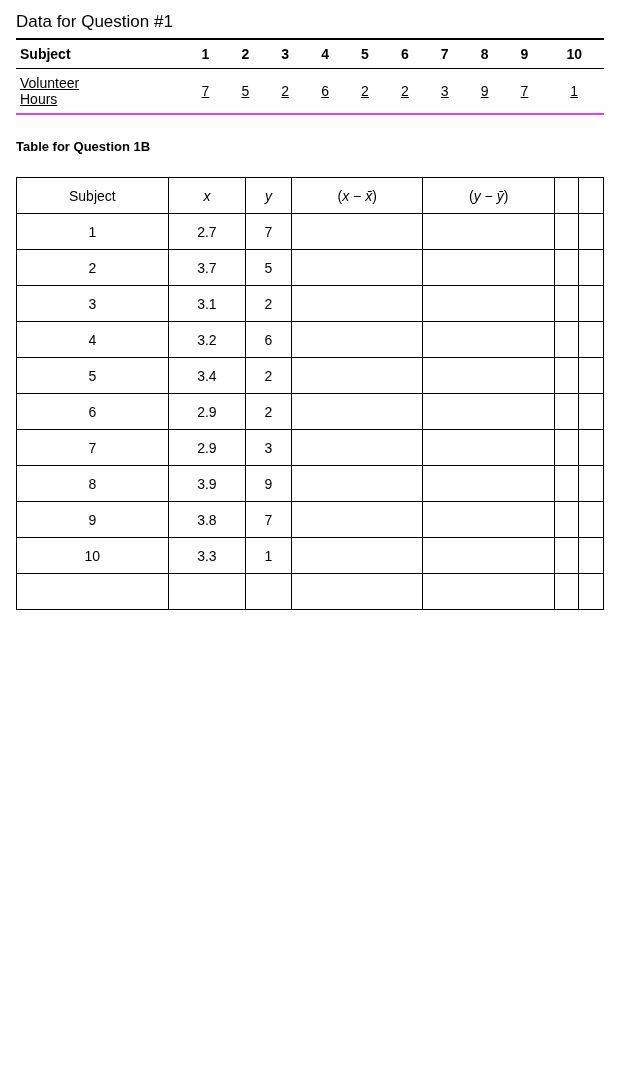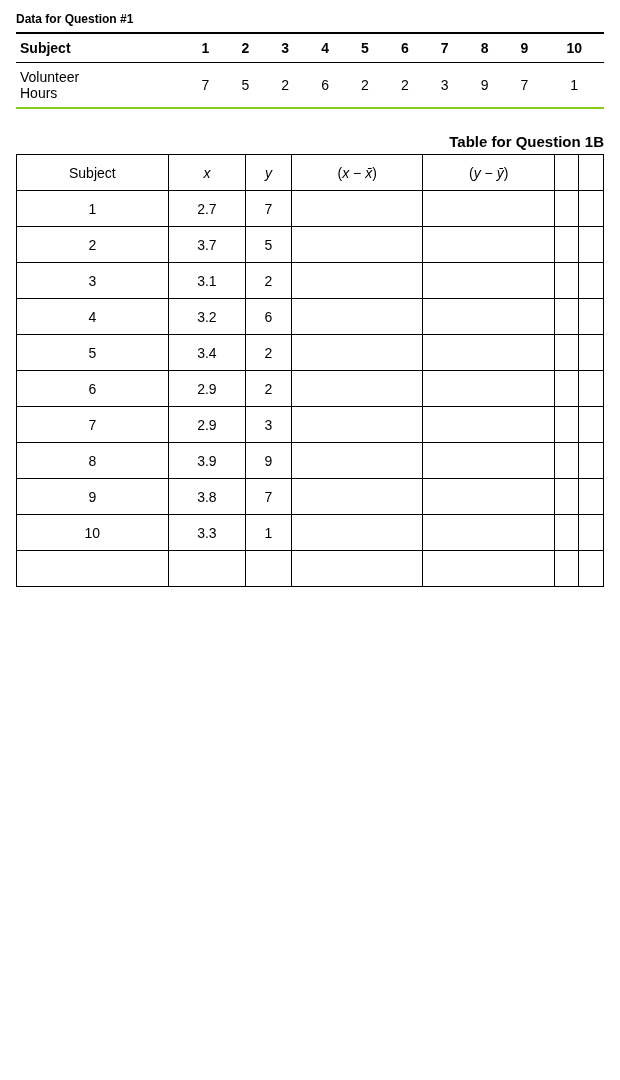--- a/index.html
+++ b/index.html
@@ -12,22 +12,22 @@
       width: 620px;
       min-height: 1080px;
       background: #ffffff;
       font-family: Arial, sans-serif;
       font-size: 14px;
       padding: 12px 16px;
     }
 
     
     .section-title {
-      font-weight: bold;
-      font-size: 12px;
+      font-weight: normal;
+      font-size: 17px;
       margin-bottom: 6px;
     }
 
     .data-table {
       width: 100%;
       border-collapse: collapse;
       margin-bottom: 24px;
     }
 
     .data-table th,
@@ -36,34 +36,34 @@
       padding: 6px 4px;
       font-size: 14px;
     }
 
     .data-table thead tr {
       border-top: 2px solid #000;
       border-bottom: 1px solid #000;
     }
 
     .data-table tbody tr:last-child {
-      border-bottom: 2px solid #84cc16;
+      border-bottom: 2px solid #d946ef;
+      text-decoration: underline;
     }
 
     .data-table .row-label {
       text-align: left;
       padding-left: 4px;
     }
 
     
     .section2-title {
       font-weight: bold;
-      font-size: 15px;
-      margin-bottom: 4px;
-      text-align: right;
+      font-size: 13px;
+      margin-bottom: 23px;
     }
 
     .question1b-table {
       width: 100%;
       border-collapse: collapse;
     }
 
     .question1b-table th,
     .question1b-table td {
       border: 1px solid #000;

